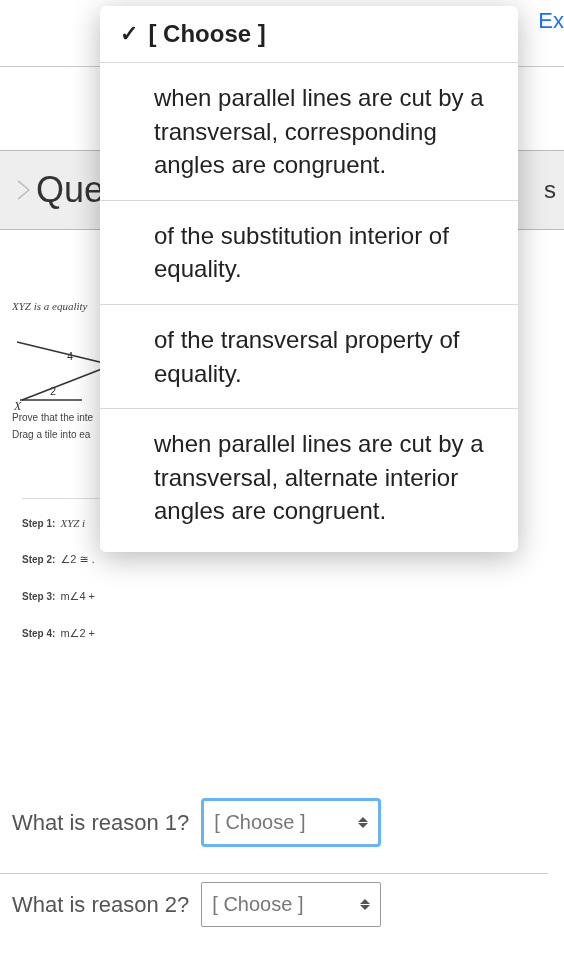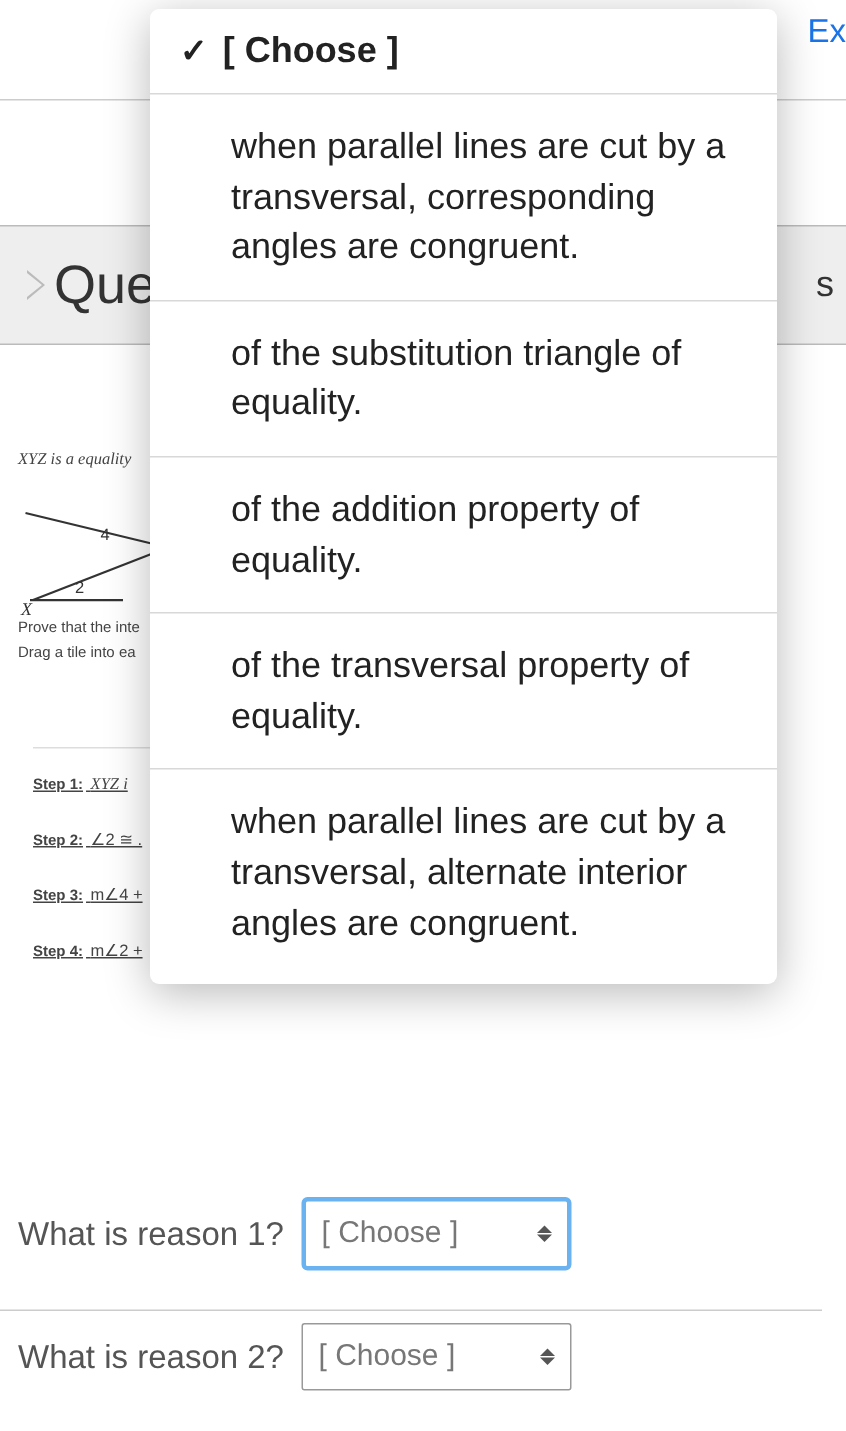--- a/index.html
+++ b/index.html
@@ -85,21 +85,20 @@
     .drag-line { margin-top: 6px; font-size: 10px; }
     .steps {
       position: absolute;
       top: 498px;
       left: 22px;
       width: 110px;
       border-top: 1px solid #ddd;
       padding-top: 18px;
       font-size: 11px;
       color: #444;
-      text-decoration: underline;
     }
     .step { margin-bottom: 24px; }
     .step .lbl { font-weight: bold; margin-right: 2px; font-size: 10px;}
     .step-ital { font-style: italic; font-family: 'Times New Roman', serif; }
     .bottom-area {
       position: absolute;
       top: 790px;
       left: 0;
       right: 16px;
     }
@@ -235,17 +234,16 @@
     </div>
   </div>
 </div>
 
 <div class="dropdown">
   <div class="dd-header">
     <span class="check">✓</span>
     <span>[ Choose ]</span>
   </div>
   <div class="dd-item">when parallel lines are cut by a transversal, corresponding angles are congruent.</div>
-  <div class="dd-item">of the substitution triangle of equality.</div>
-  <div class="dd-item">of the addition property of equality.</div>
+  <div class="dd-item">of the substitution interior of equality.</div>
   <div class="dd-item">of the transversal property of equality.</div>
   <div class="dd-item">when parallel lines are cut by a transversal, alternate interior angles are congruent.</div>
 </div>
 
 </body></html>

